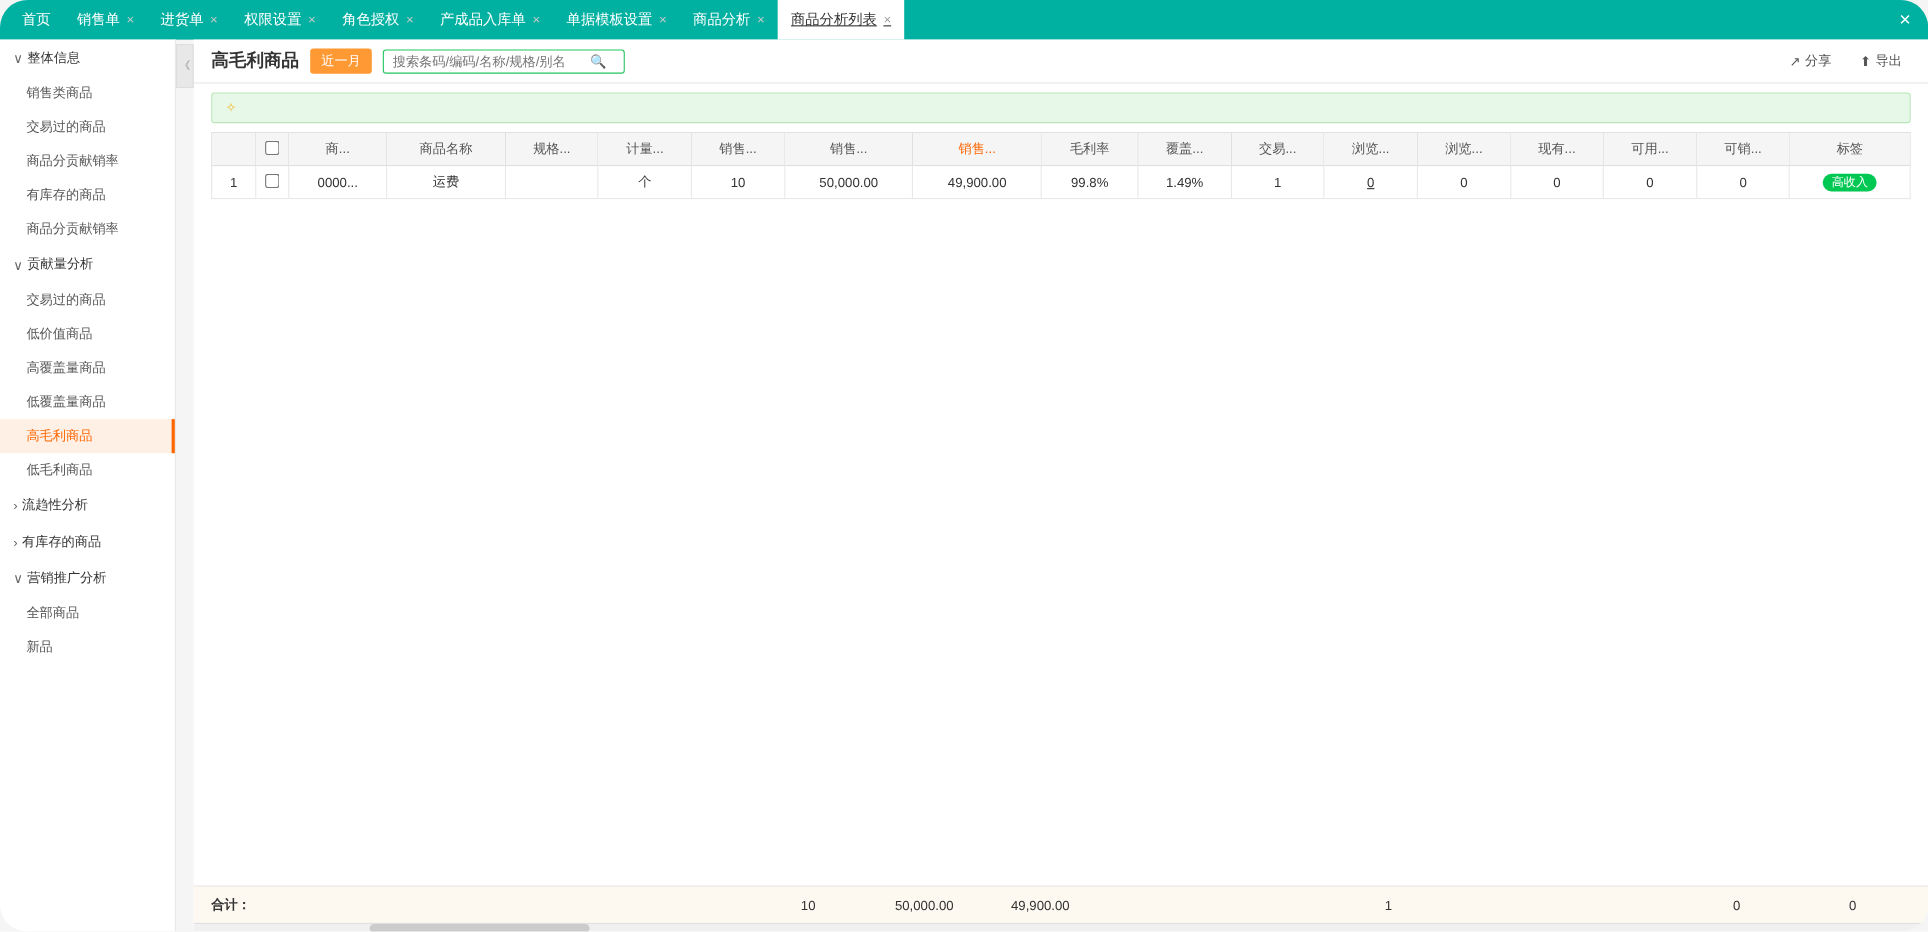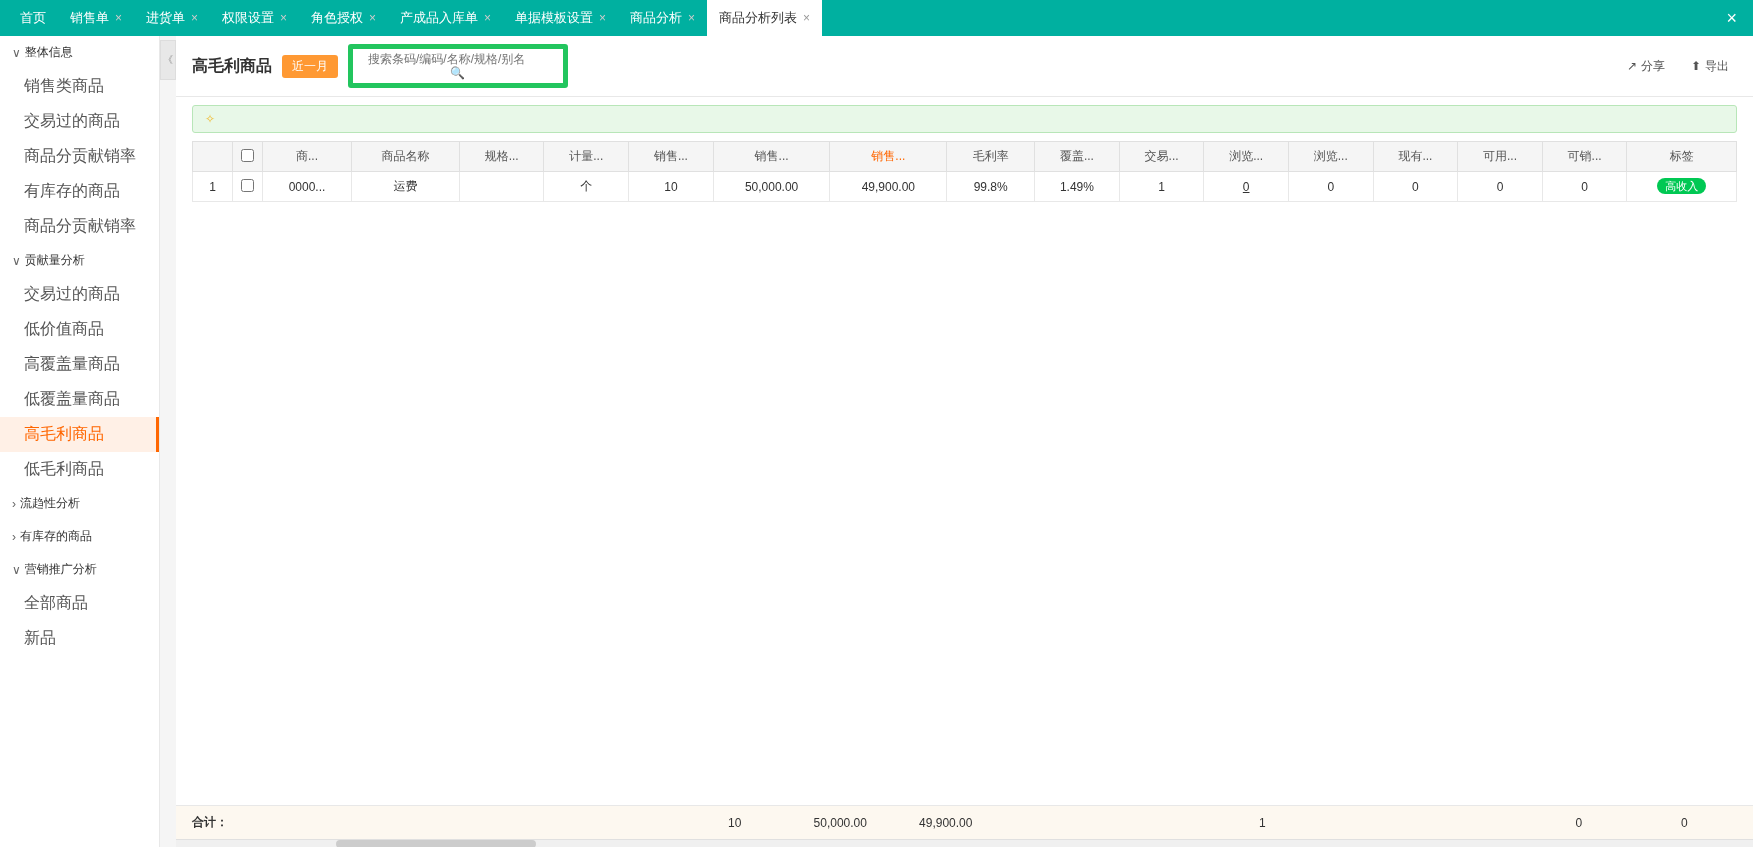--- a/index.html
+++ b/index.html
@@ -18,21 +18,21 @@
     .top-nav .nav-item {
       padding: 0 12px;
       height: 36px;
       display: flex;
       align-items: center;
       cursor: pointer;
       white-space: nowrap;
       color: #fff;
       font-size: 13px;
     }
-    .top-nav .nav-item.active { background: #fff; color: #333; }
+    .top-nav .nav-item.active { background: #fff; color: #333; text-decoration: underline; }
     .top-nav .nav-item .close-btn {
       margin-left: 6px;
       font-size: 12px;
       color: #ccc;
       cursor: pointer;
     }
     .top-nav .nav-item.active .close-btn { color: #999; }
 
     
     .main-layout {
@@ -57,21 +57,21 @@
       font-size: 12px;
     }
     .sidebar-section-header .arrow {
       margin-right: 4px;
       color: #666;
     }
     .sidebar-item {
       padding: 7px 12px 7px 24px;
       cursor: pointer;
       color: #555;
-      font-size: 16px;
+      font-size: 12px;
     }
     .sidebar-item.active {
       background: #fff0e6;
       color: #ff6600;
       border-right: 3px solid #ff6600;
     }
     .sidebar-toggle-btn {
       position: absolute;
       left: 152px;
       top: 70px;
@@ -113,25 +113,24 @@
       color: #fff;
       border: none;
       border-radius: 3px;
       padding: 3px 10px;
       cursor: pointer;
       font-size: 12px;
     }
     .search-box {
       display: flex;
       align-items: center;
-      border: 5px solid #22c55e;
+      border: 1px solid #22c55e;
       border-radius: 3px;
       padding: 3px 8px;
       width: 220px;
-      flex-direction: column;
     }
     .search-box input {
       border: none;
       outline: none;
       font-size: 12px;
       color: #999;
       width: 180px;
     }
     .search-icon { color: #aaa; cursor: pointer; }
     .header-spacer { flex: 1; }
@@ -240,21 +239,21 @@
       border-radius: 4px;
       margin-left: 160px;
     }
 
     .checkbox-cell { text-align: center; }
     input[type="checkbox"] { cursor: pointer; }
   </style>
 </head>
 <body>
 
-<div style="display:flex;flex-direction:column;height:847px;width:1753px;overflow:hidden;background:#f5f5f5;">
+<div style="display:flex;flex-direction:column;height:847px;width:1753px;overflow:hidden;background:#f5f5f5;border-radius:25px;">
 
   <div class="top-nav">
 
     <div id="nav-items-container" style="display:flex;align-items:center;flex:1;">
         <div class="nav-item">首页</div>
         <div class="nav-item">销售单<span class="close-btn">×</span></div>
         <div class="nav-item">进货单<span class="close-btn">×</span></div>
         <div class="nav-item">权限设置<span class="close-btn">×</span></div>
         <div class="nav-item">角色授权<span class="close-btn">×</span></div>
         <div class="nav-item">产成品入库单<span class="close-btn">×</span></div>

